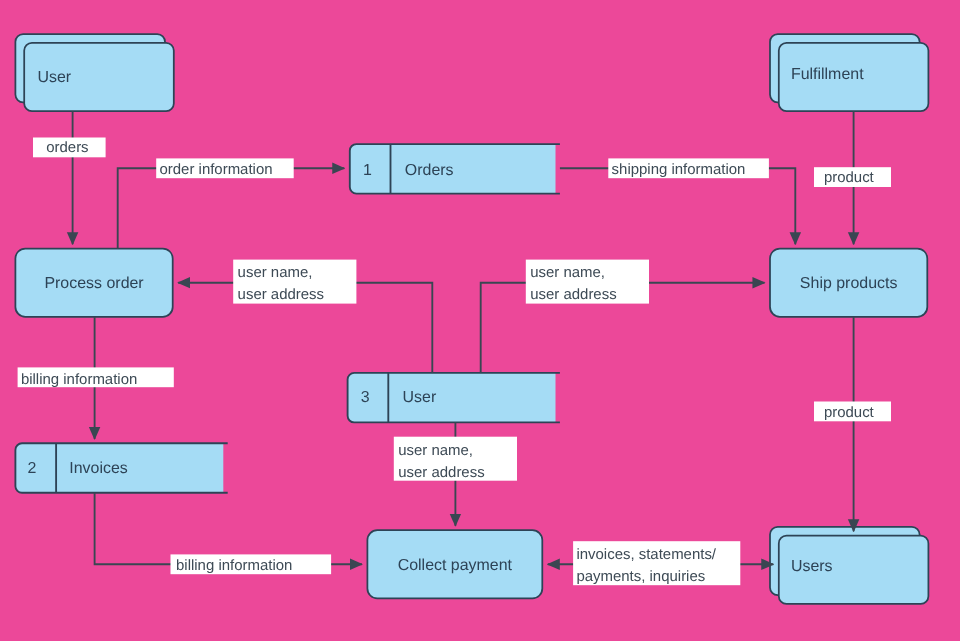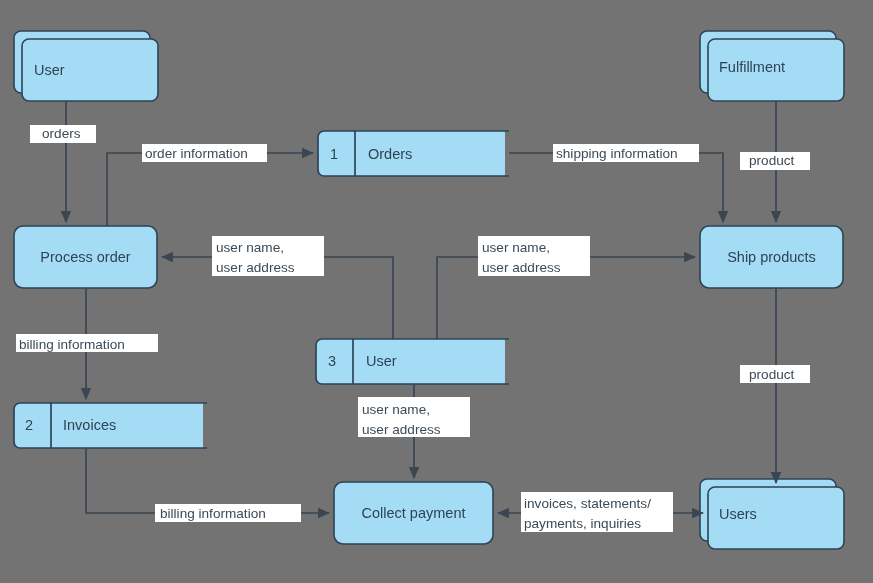--- a/index.html
+++ b/index.html
@@ -4,21 +4,21 @@
 <style>
   html, body {
     margin: 0;
     padding: 0;
     background: #ffffff;
   }
   #canvas-wrap {
     position: relative;
     width: 873px;
     height: 583px;
-    background: #737373;
+    background: #ec4899;
     overflow: hidden;
     font-family: "Liberation Sans", sans-serif;
   }
   svg#dfd {
     display: block;
     width: 873px;
     height: 583px;
   }
   .node-shape {
     fill: #a5dcf5;

